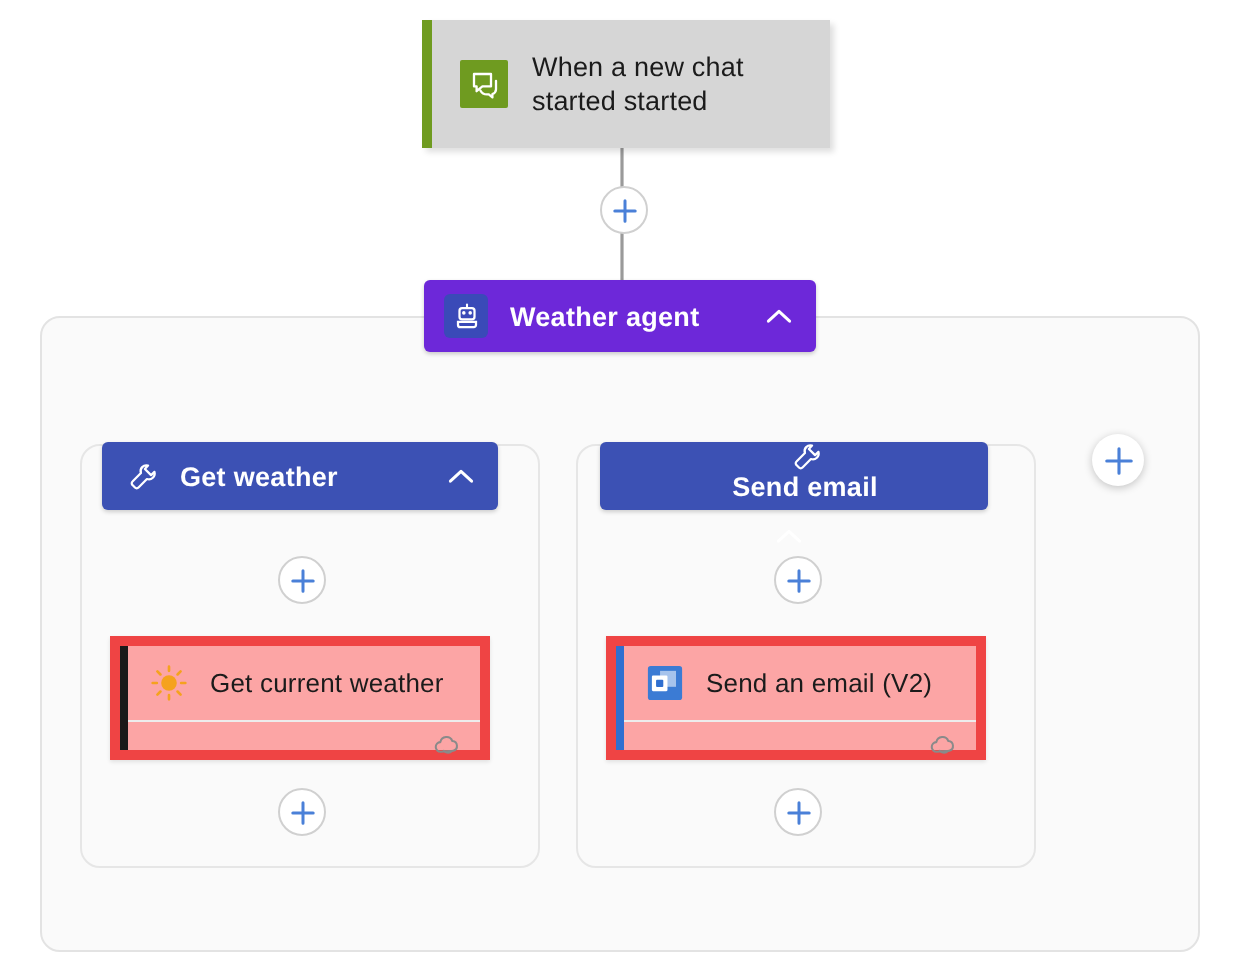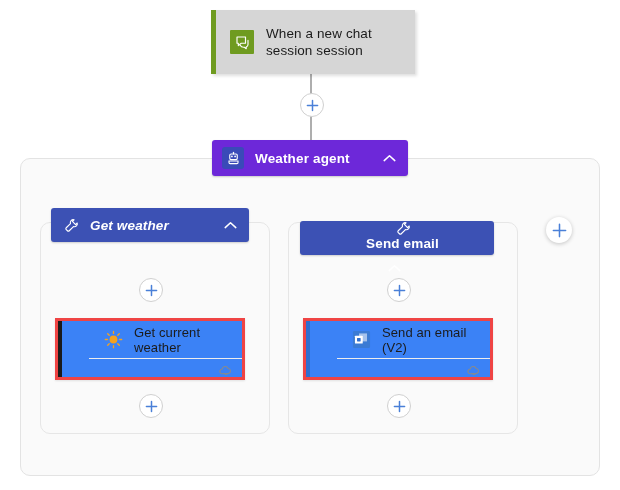--- a/index.html
+++ b/index.html
@@ -159,23 +159,22 @@
     height: 34px;
     background: #3c51b4;
     border-radius: 3px;
     display: flex;
     align-items: center;
     box-shadow: 0 1px 2px rgba(0,0,0,0.18);
     z-index: 7;
   }
   .tool-node.get-weather {
     left: 51px;
-    top: 208px;
+    top: 221px;
     width: 198px;
-    font-style: italic;
   }
   .tool-node.send-email {
     left: 300px;
     top: 221px;
     width: 194px;
     flex-direction: column;
   }
   .tool-icon {
     margin-left: 13px;
     flex: 0 0 auto;
@@ -188,25 +187,24 @@
     font-size: 13.5px;
     font-weight: bold;
     letter-spacing: .15px;
     flex: 1 1 auto;
   }
 
   
   .action-card {
     position: absolute;
     box-sizing: border-box;
-    background: #3b82f6;
-    border: 3px solid #ef4444;
+    background: #fca5a5;
+    border: 5px solid #ef4444;
     z-index: 7;
     box-shadow: 0 1px 2px rgba(0,0,0,0.10);
-    padding-left: 31px;
   }
   .action-card.weather {
     left: 55px;
     top: 318px;
     width: 190px;
     height: 62px;
   }
   .action-card.email {
     left: 303px;
     top: 318px;
@@ -308,21 +306,21 @@
   <div class="trigger-node">
     <div class="trigger-accent"></div>
     <div class="trigger-icon">
       <svg width="16" height="16" viewBox="0 0 16 16">
         <path d="M3 3h8.5v6.2H7.2L4.3 11.6V9.2H3z" fill="none" stroke="#ffffff" stroke-width="1.15" stroke-linejoin="round"></path>
         <path d="M6.2 11.2c.6 1.2 1.9 2 3.3 2h.9l1.8 1.5v-1.7c1.1-.4 1.8-1.3 1.8-2.4V6.4" fill="none" stroke="#ffffff" stroke-width="1.15" stroke-linejoin="round" stroke-linecap="round"></path>
       </svg>
     </div>
     <div class="trigger-label">
       <div>When a new chat</div>
-      <div>session session</div>
+      <div>started started</div>
     </div>
   </div>
 
   <div class="plus-btn" style="left:300px; top:93px;">
     <svg class="plus-glyph" width="13" height="13" viewBox="0 0 13 13">
       <path d="M6.5 1.4v10.2M1.4 6.5h10.2" stroke="#4a80d8" stroke-width="1.5" stroke-linecap="round"></path>
     </svg>
   </div>
 
   <div class="agent-node">

